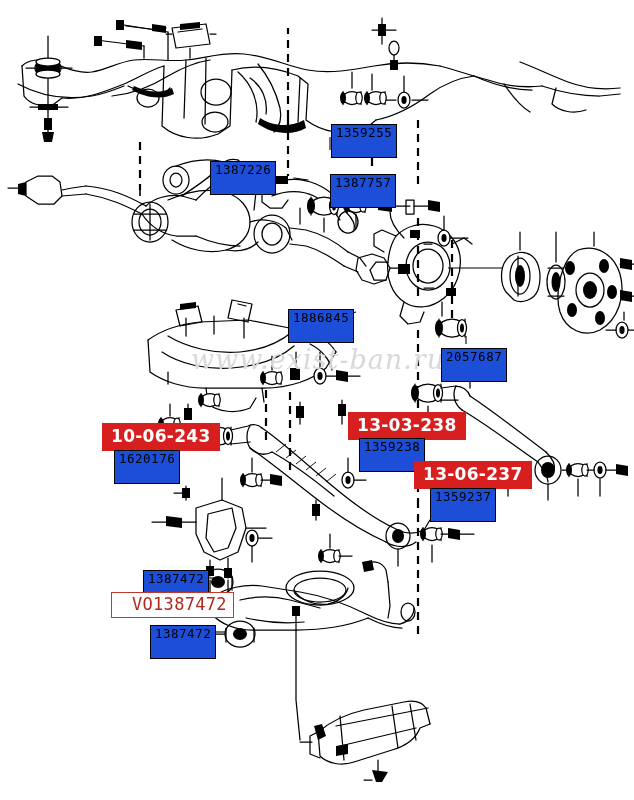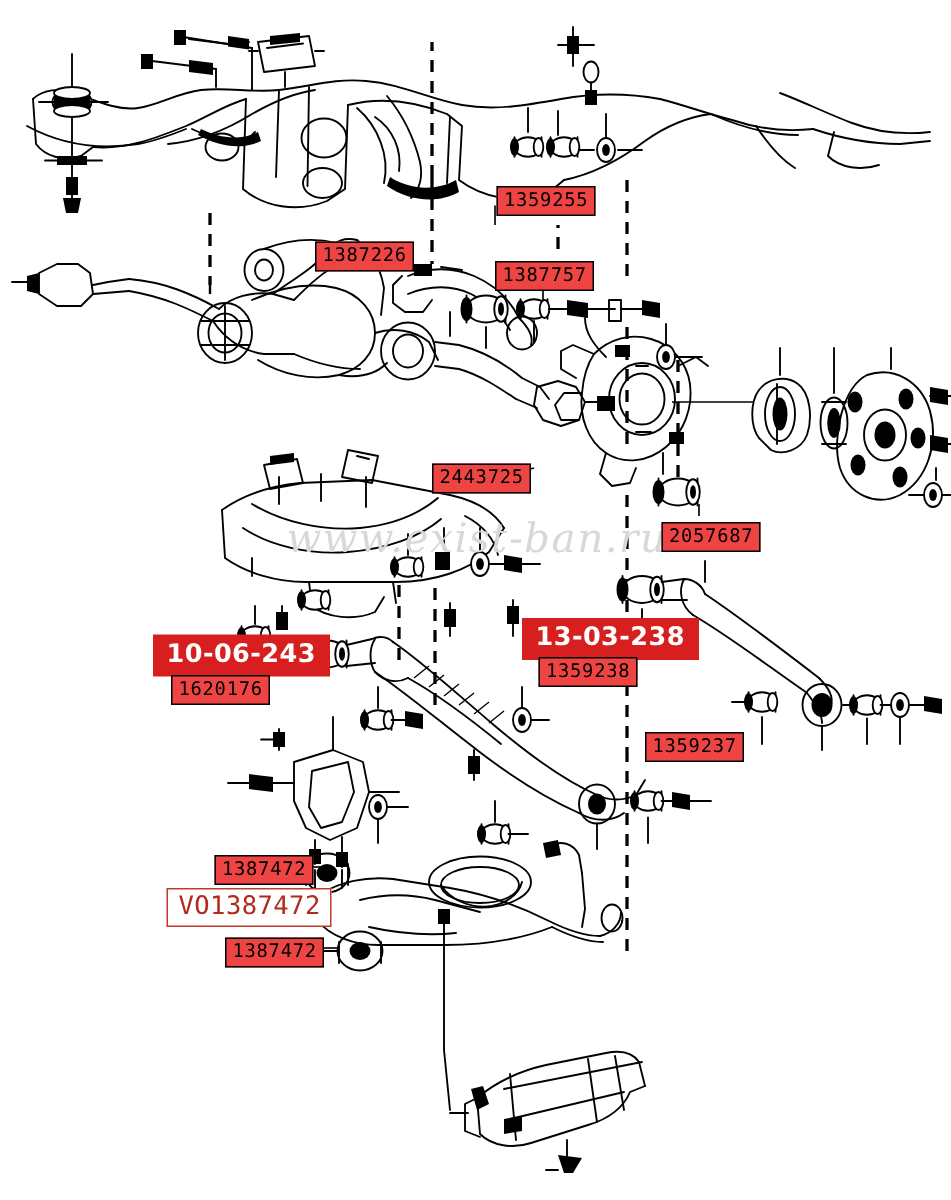--- a/index.html
+++ b/index.html
@@ -15,36 +15,36 @@
   .watermark{
     position:absolute;left:150px;top:344px;width:300px;
     font-family:"DejaVu Serif", serif;
     font-size:27px;font-style:italic;color:#d8d8d8;
     letter-spacing:1px;white-space:nowrap;
     pointer-events:none;user-select:none;padding-left:41px;
   }
   
   .lbl{position:absolute;}
   .oem{
-    background:#ef4444;border:1.5px solid #000000;
+    background:#1d4ed8;border:1.5px solid #000000;
     color:#000000;font-size:12.5px;line-height:1;
-    padding:2px 4px 3px 4px;letter-spacing:0.5px;
+    padding:2px 4px 17px 4px;letter-spacing:0.5px;
     white-space:nowrap;
   }
   .code{
     background:#d81f1f;border:none;color:#ffffff;
     font-family:"DejaVu Sans", sans-serif;
     font-weight:bold;font-size:17px;line-height:1;
     padding:5px 9px 6px 9px;letter-spacing:0.3px;
     white-space:nowrap;
   }
   .vo{
     background:#ffffff;border:1.6px solid #c0392b;
     color:#b02a1e;font-size:17px;line-height:1;
-    padding:3px 6px 4px 7px;letter-spacing:0.3px;
+    padding:3px 6px 4px 20px;letter-spacing:0.3px;
     white-space:nowrap;
   }
 </style>
 </head>
 <body>
 
 <div id="diagram">
 
   <svg id="art" viewBox="0 0 634 800" xmlns="http://www.w3.org/2000/svg">
     <defs>
@@ -490,32 +490,33 @@
   </svg>
 
   <div class="watermark">www.exist-ban.ru</div>
 
   <div class="lbl oem" style="left:331px;top:124px">1359255</div>
 
   <div class="lbl oem" style="left:210px;top:161px">1387226</div>
 
   <div class="lbl oem" style="left:330px;top:174px">1387757</div>
 
-  <div class="lbl oem" style="left:288px;top:309px">2443725</div>
+  <div class="lbl oem" style="left:288px;top:309px">1886845</div>
 
   <div class="lbl oem" style="left:441px;top:348px">2057687</div>
 
   <div class="lbl code" style="left:102px;top:423px">10-06-243</div>
 
   <div class="lbl oem" style="left:114px;top:450px">1620176</div>
 
   <div class="lbl code" style="left:348px;top:412px">13-03-238</div>
 
   <div class="lbl oem" style="left:359px;top:438px">1359238</div>
 
+  <div class="lbl code" style="left:414px;top:461px">13-06-237</div>
 
   <div class="lbl oem" style="left:430px;top:488px">1359237</div>
 
   <div class="lbl oem" style="left:143px;top:570px">1387472</div>
 
   <div class="lbl vo" style="left:111px;top:592px">VO1387472</div>
 
   <div class="lbl oem" style="left:150px;top:625px">1387472</div>
 
 </div>

